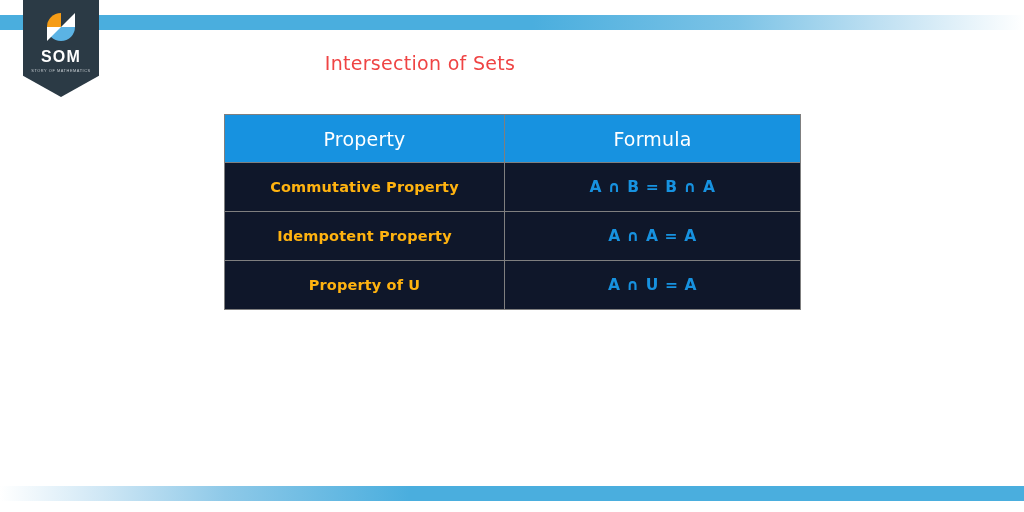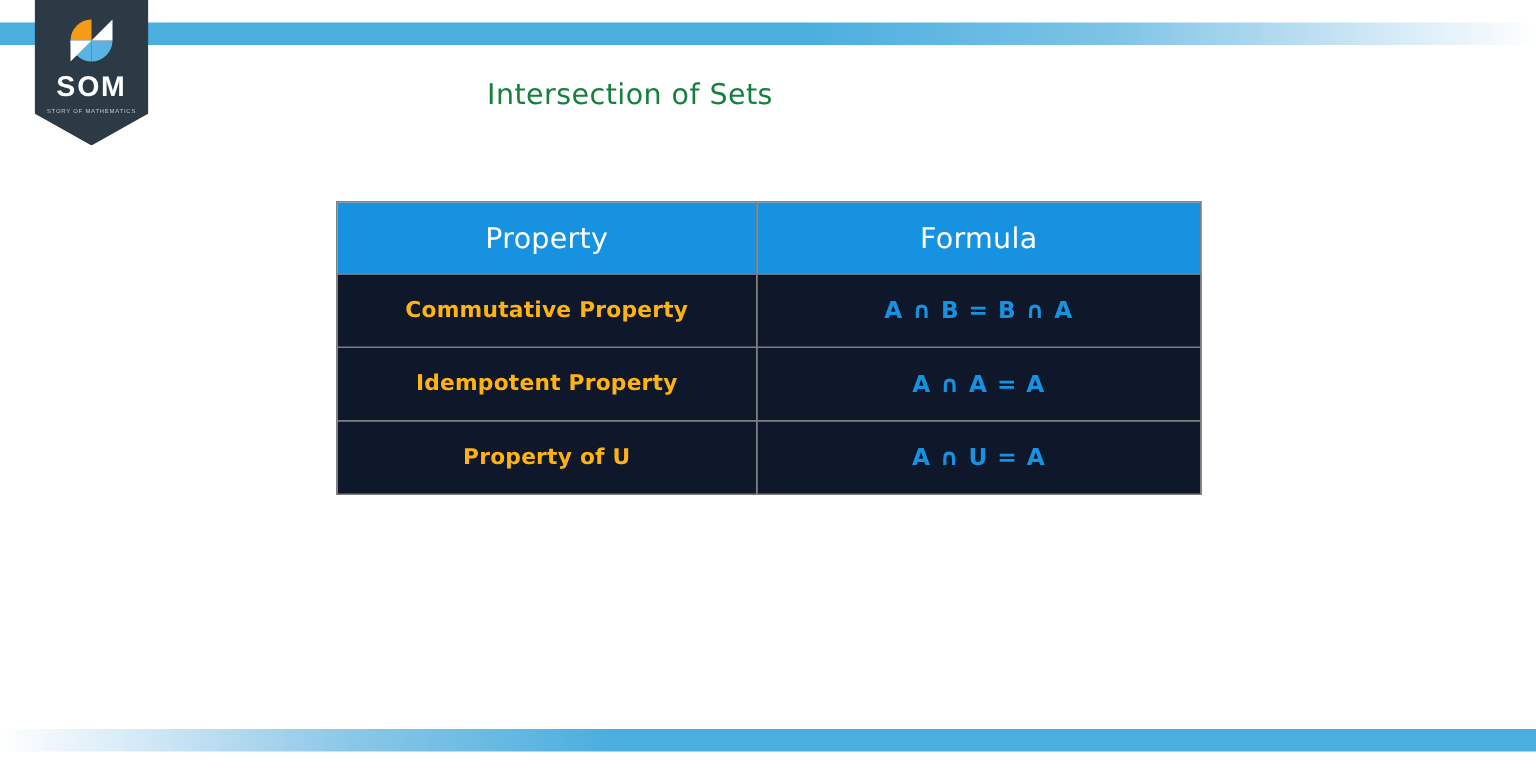--- a/index.html
+++ b/index.html
@@ -49,21 +49,21 @@
     padding-top: 10px;
     box-sizing: border-box;
   }
   .logo-mark {
     width: 34px;
     height: 34px;
     position: relative;
   }
   .logo-text {
     color: #ffffff;
-    font-size: 19px;
+    font-size: 16px;
     font-weight: bold;
     letter-spacing: 1.2px;
     line-height: 1;
     margin-top: 5px;
     font-family: "Liberation Sans", sans-serif;
   }
   .logo-sub {
     color: #c6ccd1;
     font-size: 3.9px;
     letter-spacing: 0.55px;
@@ -73,30 +73,30 @@
   }
 
   
   .page-title {
     position: absolute;
     left: 0;
     top: 52px;
     width: 840px;
     text-align: center;
     font-size: 19px;
-    color: #15803d;
+    color: #ef4444;
     font-family: "DejaVu Sans", sans-serif;
     letter-spacing: 0.3px;
   }
 
   
   .table-wrap {
     position: absolute;
     left: 224px;
-    top: 134px;
+    top: 114px;
     width: 576px;
   }
   table.props {
     border-collapse: collapse;
     width: 576px;
     table-layout: fixed;
   }
   table.props th,
   table.props td {
     border: 1.5px solid #7f7f7f;

